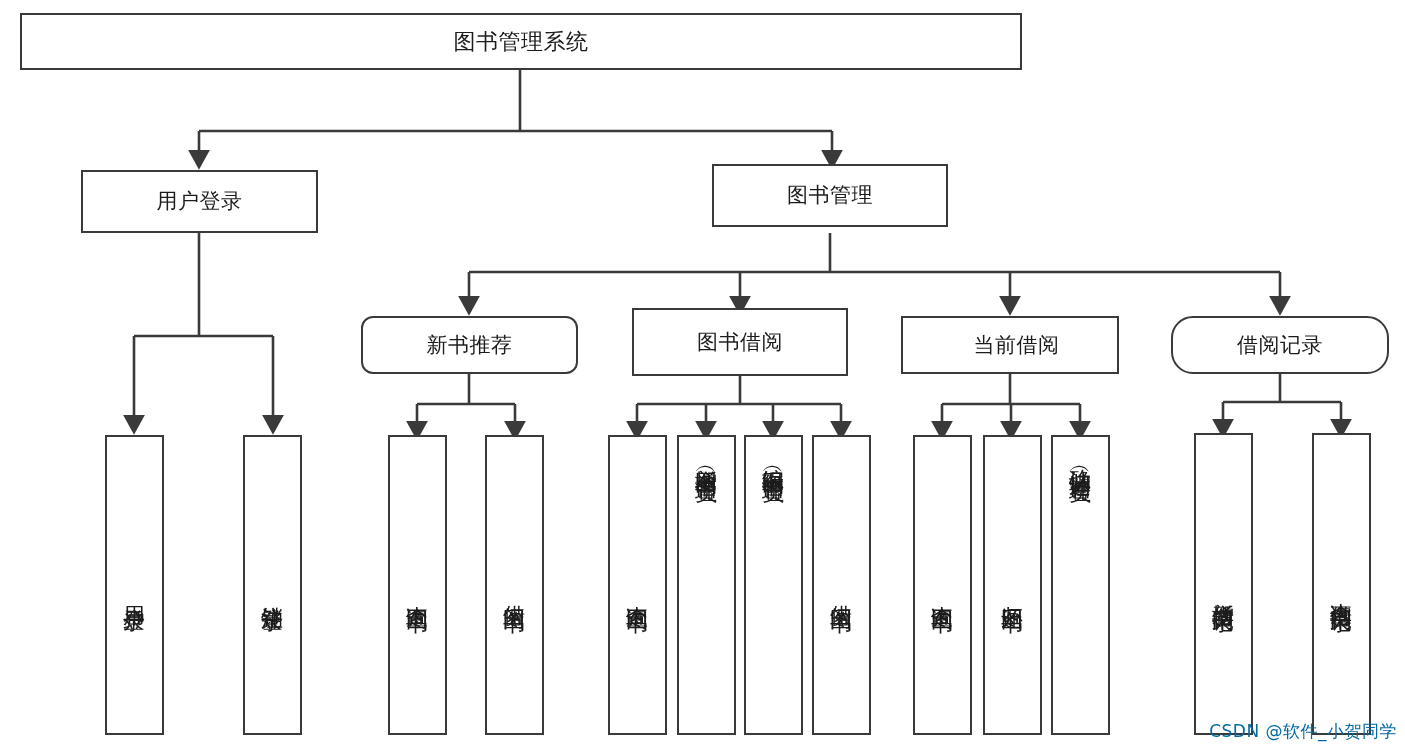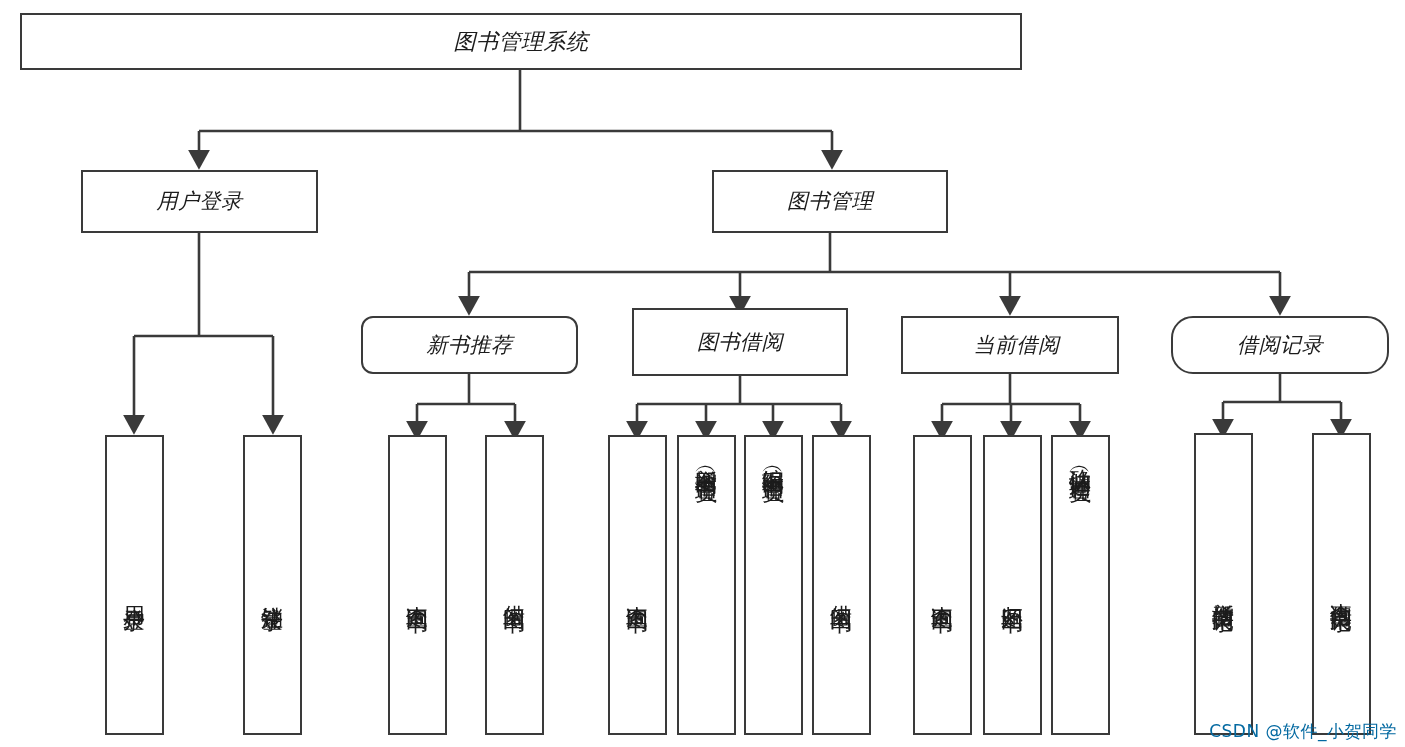--- a/index.html
+++ b/index.html
@@ -39,21 +39,20 @@
   }
   .node .node-label {
     display: block;
     text-align: center;
     line-height: 1.18;
     letter-spacing: 0.5px;
     white-space: nowrap;
   }
   .node.horizontal .node-label {
     font-size: 21px;
-    font-style: italic;
   }
   .node.root .node-label {
     font-size: 22px;
   }
   .node.vertical {
     align-items: flex-start;
     padding-top: 14px;
   }
   .node.vertical .node-label {
     writing-mode: vertical-rl;
@@ -130,21 +129,21 @@
     </g>
   </svg>
 
   <div class="node root horizontal" style="left:20px; top:13px; width:1002px; height:57px;">
     <span class="node-label">图书管理系统</span>
   </div>
 
   <div class="node horizontal" style="left:81px; top:170px; width:237px; height:63px;">
     <span class="node-label">用户登录</span>
   </div>
-  <div class="node horizontal" style="left:712px; top:170px; width:236px; height:63px;">
+  <div class="node horizontal" style="left:712px; top:164px; width:236px; height:63px;">
     <span class="node-label">图书管理</span>
   </div>
 
   <div class="node horizontal" style="left:361px; top:316px; width:217px; height:58px;border-radius:12px;">
     <span class="node-label">新书推荐</span>
   </div>
   <div class="node horizontal" style="left:632px; top:308px; width:216px; height:68px;">
     <span class="node-label">图书借阅</span>
   </div>
   <div class="node horizontal" style="left:901px; top:316px; width:218px; height:58px;padding-left:13px;">

